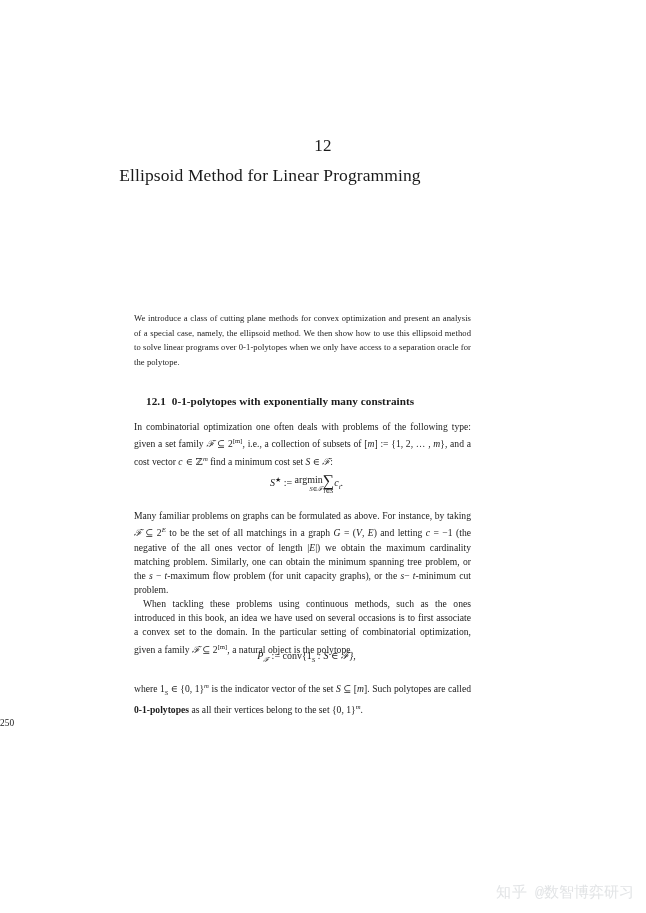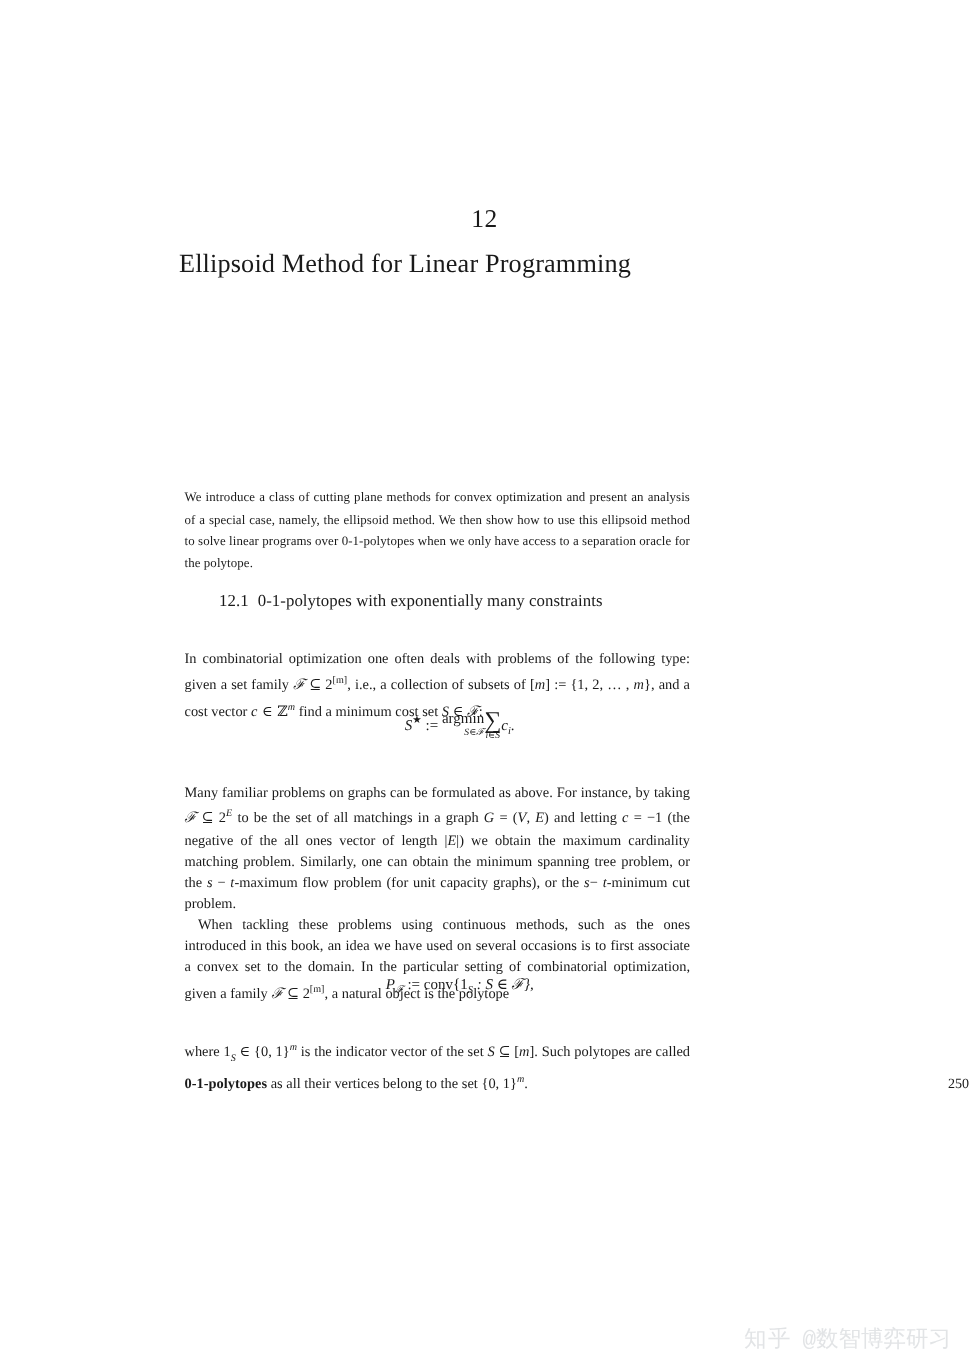--- a/index.html
+++ b/index.html
@@ -41,40 +41,39 @@
     width: 540px;
     text-align: center;
     font-size: 17.5px;
     font-weight: normal;
     letter-spacing: 0.1px;
   }
 
   
   .col {
     position: absolute;
-    left: 123px;
+    left: 134px;
     width: 337px;
-    margin-top: 13px;
   }
 
   .abstract {
     top: 311px;
     font-size: 8.6px;
     line-height: 14.6px;
     text-align: justify;
     letter-spacing: 0.06px;
   }
 
   .section-head {
     position: absolute;
     top: 395px;
     left: 146px;
     width: 330px;
     font-size: 11.2px;
-    font-weight: normal;
+    font-weight: bold;
     letter-spacing: 0.05px;
   }
   .section-head .num { margin-right: 6px; }
 
   .body-p {
     font-size: 9.6px;
     line-height: 14.2px;
     text-align: justify;
     letter-spacing: 0.01px;
   }
@@ -117,21 +116,21 @@
   }
   .bigsum .sigma { display: block; font-size: 16px; line-height: 0.86; }
   .bigsum .bot { display: block; font-size: 6.4px; }
 
   
   .folio {
     position: absolute;
     top: 718px;
     left: 0;
     width: 646px;
-    text-align: right;
+    text-align: left;
     font-size: 9.4px;
   }
 
   
   .watermark {
     position: absolute;
     right: 12px;
     bottom: 12px;
     display: flex;
     align-items: center;

